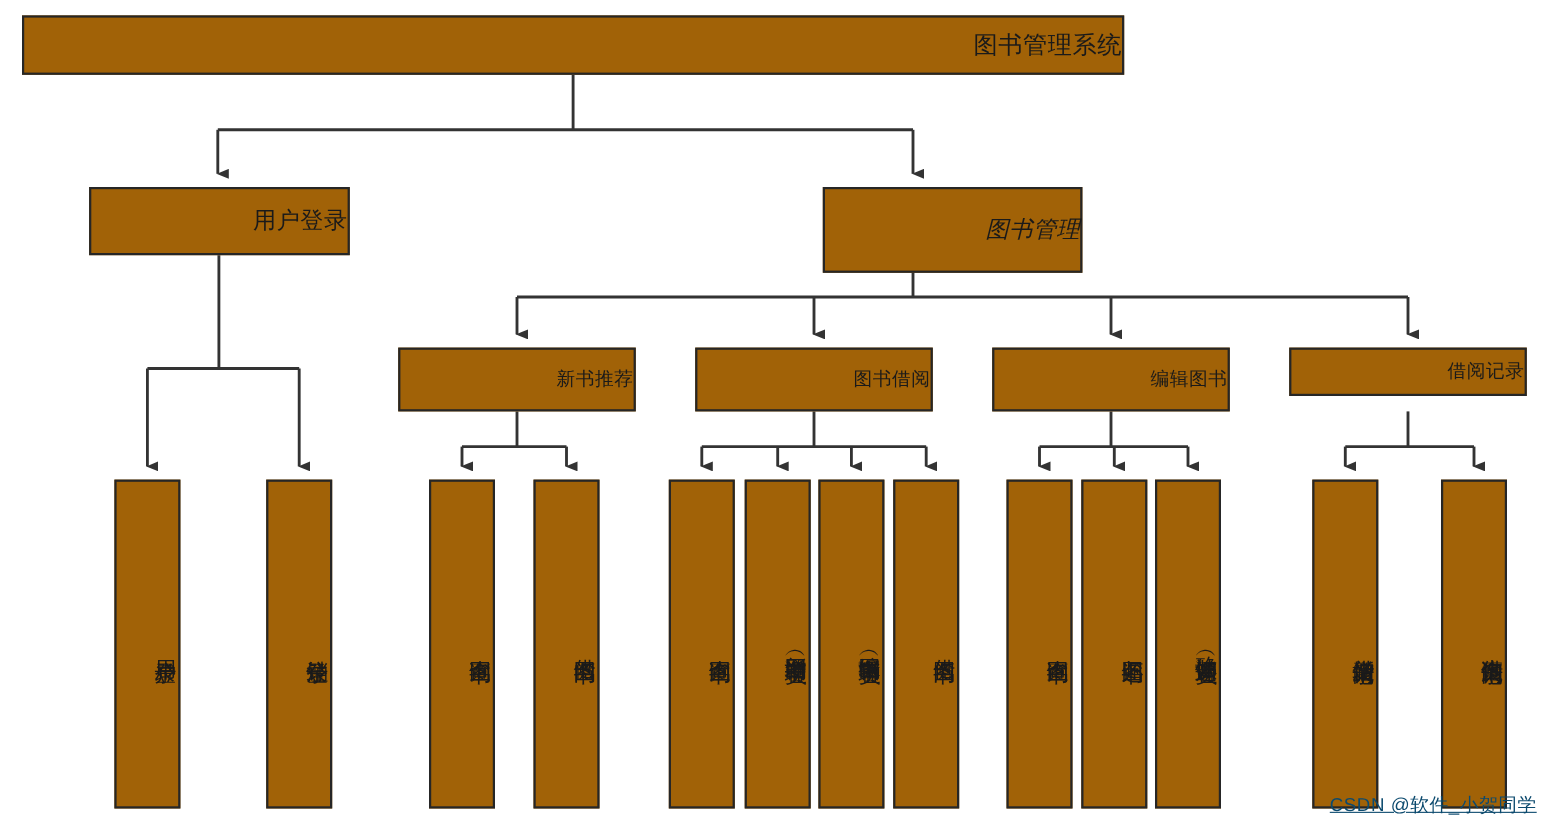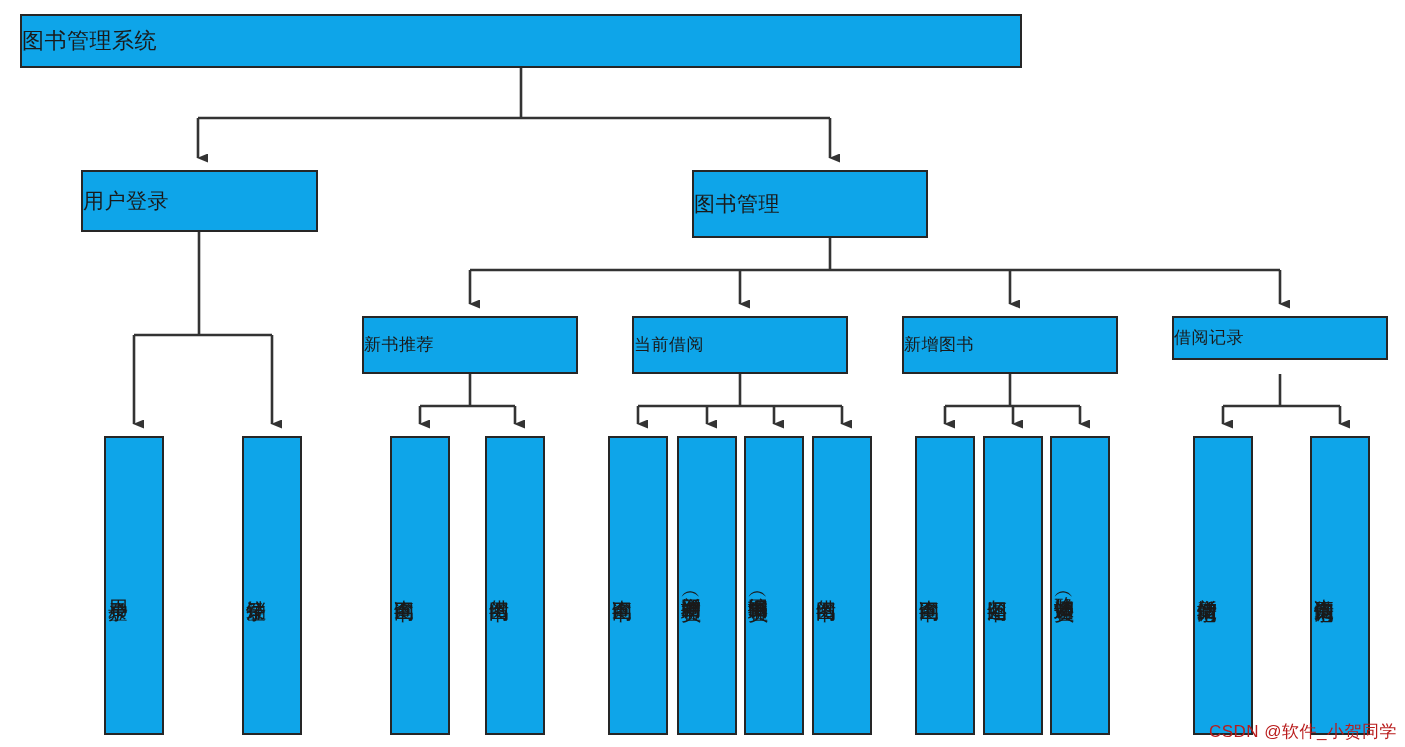--- a/index.html
+++ b/index.html
@@ -21,25 +21,25 @@
   #edges-layer {
     position: absolute;
     left: 0;
     top: 0;
     width: 1405px;
     height: 747px;
   }
   .node {
     position: absolute;
     box-sizing: border-box;
-    background: #0ea5e9;
+    background: #a16207;
     border: 2px solid #262626;
     display: flex;
     align-items: center;
-    justify-content: flex-start;
+    justify-content: flex-end;
     z-index: 2;
   }
   .node-label {
     color: #1a1a1a;
     font-size: 21px;
     line-height: 1.18;
     letter-spacing: 0.5px;
     white-space: nowrap;
     text-align: center;
   }
@@ -53,25 +53,26 @@
   }
   .node.root .node-label { font-size: 22px; }
   .node.level2 .node-label { font-size: 21px; }
   .node.level3 .node-label { font-size: 17px; }
 
   #watermark {
     position: absolute;
     right: 8px;
     bottom: 4px;
     font-size: 17px;
-    color: #b91c1c;
+    color: #0c4a6e;
     letter-spacing: 0.5px;
     z-index: 5;
     user-select: none;
     white-space: nowrap;
+    text-decoration: underline;
   }
 </style>
 </head>
 <body>
 
 <div id="diagram-root">
 
   <svg id="edges-layer" viewBox="0 0 1405 747" width="1405" height="747" xmlns="http://www.w3.org/2000/svg">
     <defs>
       <marker id="arrowhead" markerWidth="9" markerHeight="11" refX="4.5" refY="10" orient="auto" markerUnits="userSpaceOnUse">
@@ -123,34 +124,34 @@
   </svg>
 
   <div class="node root" style="left:20px; top:14px; width:1002px; height:54px;">
     <span class="node-label">图书管理系统</span>
   </div>
 
   <div class="node level2" style="left:81px; top:170px; width:237px; height:62px;">
     <span class="node-label">用户登录</span>
   </div>
 
-  <div class="node level2" style="left:692px; top:170px; width:236px; height:68px;">
+  <div class="node level2" style="left:748px; top:170px; width:236px; height:78px;font-style:italic;">
     <span class="node-label">图书管理</span>
   </div>
 
   <div class="node level3" style="left:362px; top:316px; width:216px; height:58px;">
     <span class="node-label">新书推荐</span>
   </div>
 
   <div class="node level3" style="left:632px; top:316px; width:216px; height:58px;">
-    <span class="node-label">当前借阅</span>
+    <span class="node-label">图书借阅</span>
   </div>
 
   <div class="node level3" style="left:902px; top:316px; width:216px; height:58px;">
-    <span class="node-label">新增图书</span>
+    <span class="node-label">编辑图书</span>
   </div>
 
   <div class="node level3" style="left:1172px; top:316px; width:216px; height:44px;">
     <span class="node-label">借阅记录</span>
   </div>
 
   <div class="node vertical" style="left:104px; top:436px; width:60px; height:299px;">
     <span class="node-label">用户登录</span>
   </div>
 

